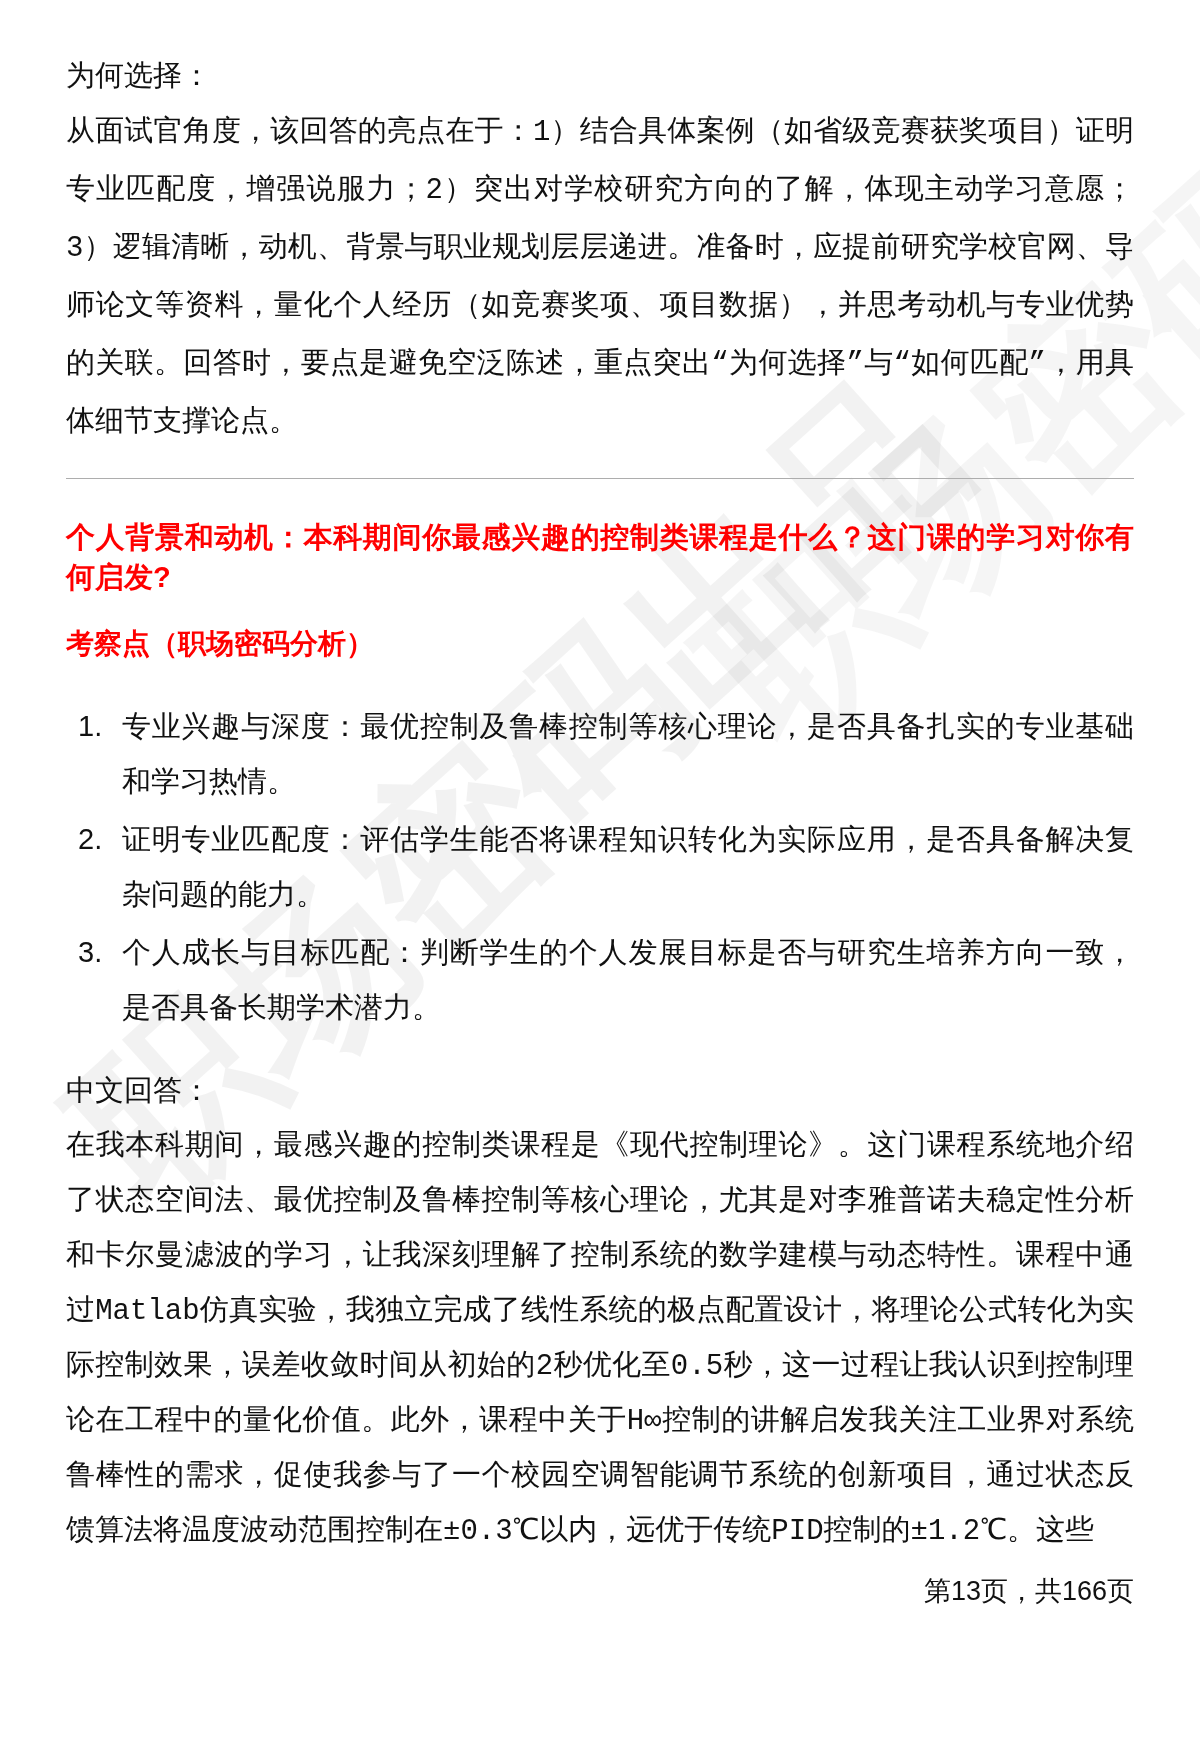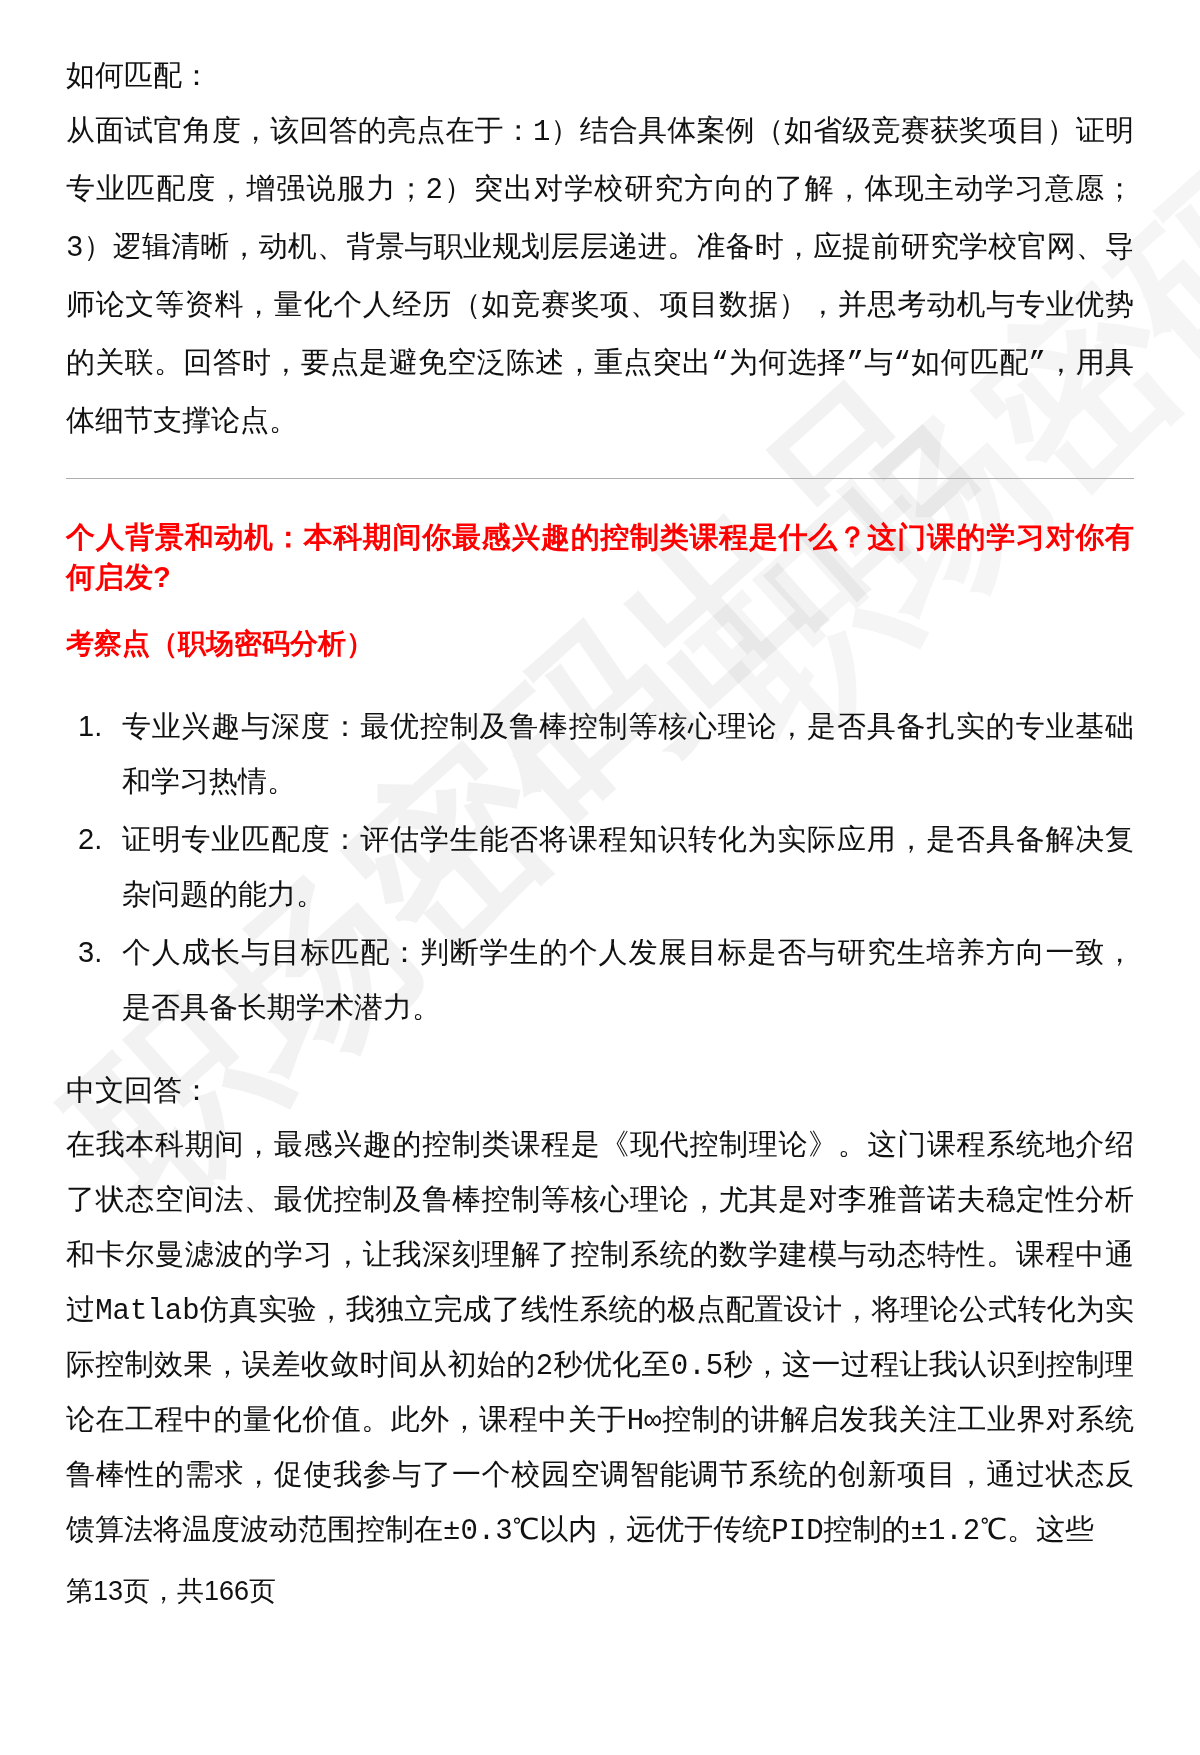--- a/index.html
+++ b/index.html
@@ -96,36 +96,36 @@
     margin-top: 26px;
   }
   .answer-body {
     line-height: 55px;
     text-align: justify;
   }
   .footer {
     position: relative;
     z-index: 2;
     margin-top: 14px;
-    text-align: left;
+    text-align: right;
     font-size: 27px;
     color: #111111;
   }
 </style>
 </head>
 <body>
 
 <div class="page">
 
   <div class="watermark main">职场密码出品</div>
   <div class="watermark secondary">职场密码出品</div>
 
   <div class="content">
 
-    <p class="para-label">如何匹配：</p>
+    <p class="para-label">为何选择：</p>
     <p class="para-body">从面试官角度，该回答的亮点在于：1）结合具体案例（如省级竞赛获奖项目）证明专业匹配度，增强说服力；2）突出对学校研究方向的了解，体现主动学习意愿；3）逻辑清晰，动机、背景与职业规划层层递进。准备时，应提前研究学校官网、导师论文等资料，量化个人经历（如竞赛奖项、项目数据），并思考动机与专业优势的关联。回答时，要点是避免空泛陈述，重点突出“为何选择”与“如何匹配”，用具体细节支撑论点。</p>
 
     <hr class="divider">
 
     <h2 class="question-heading">个人背景和动机：本科期间你最感兴趣的控制类课程是什么？这门课的学习对你有何启发?</h2>
 
     <h3 class="analysis-heading">考察点（职场密码分析）</h3>
 
     <div class="points">
       <div class="point">

